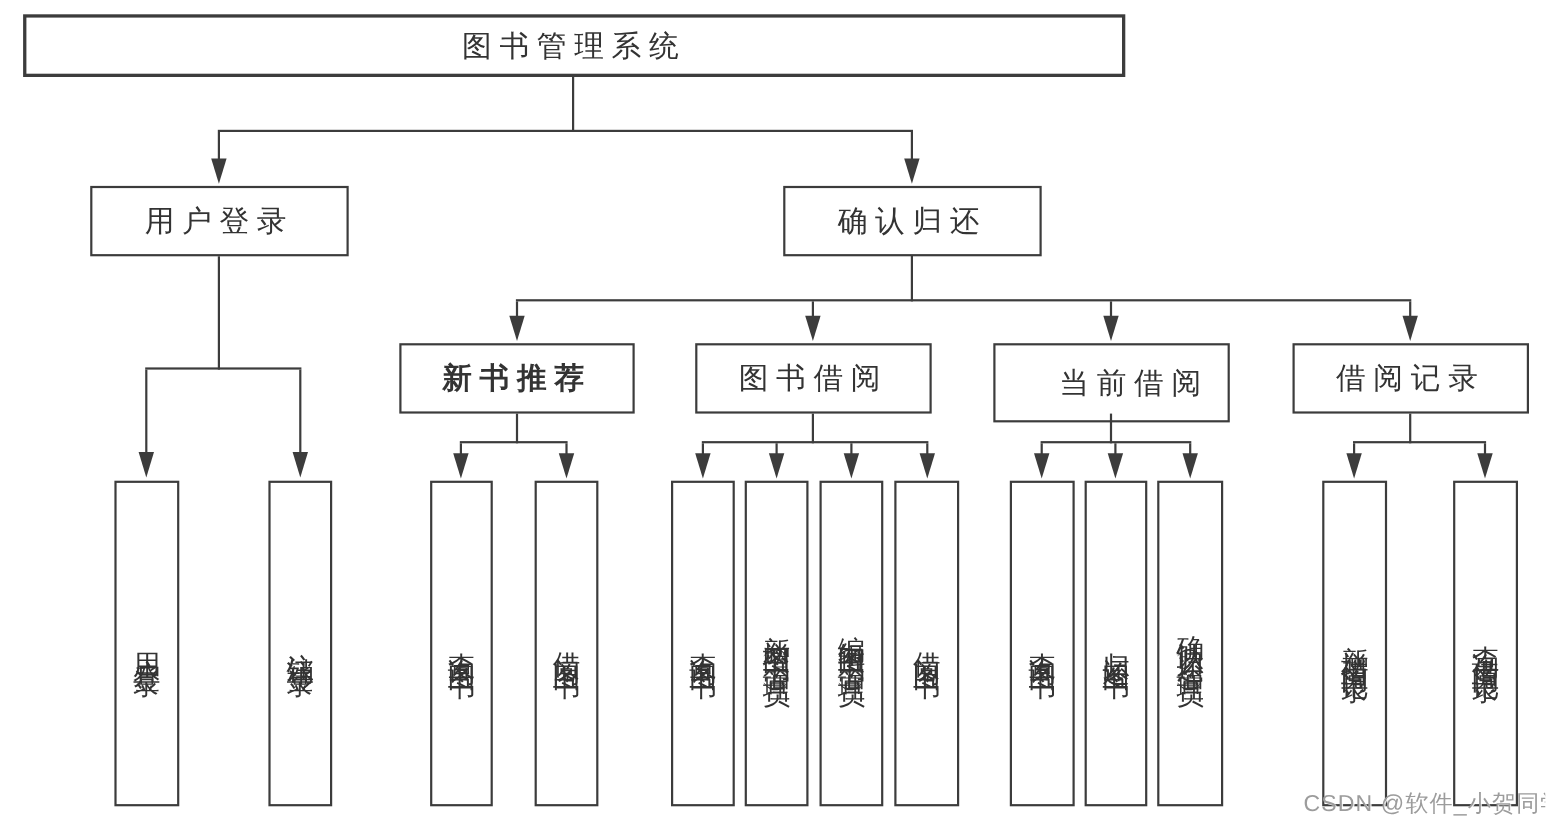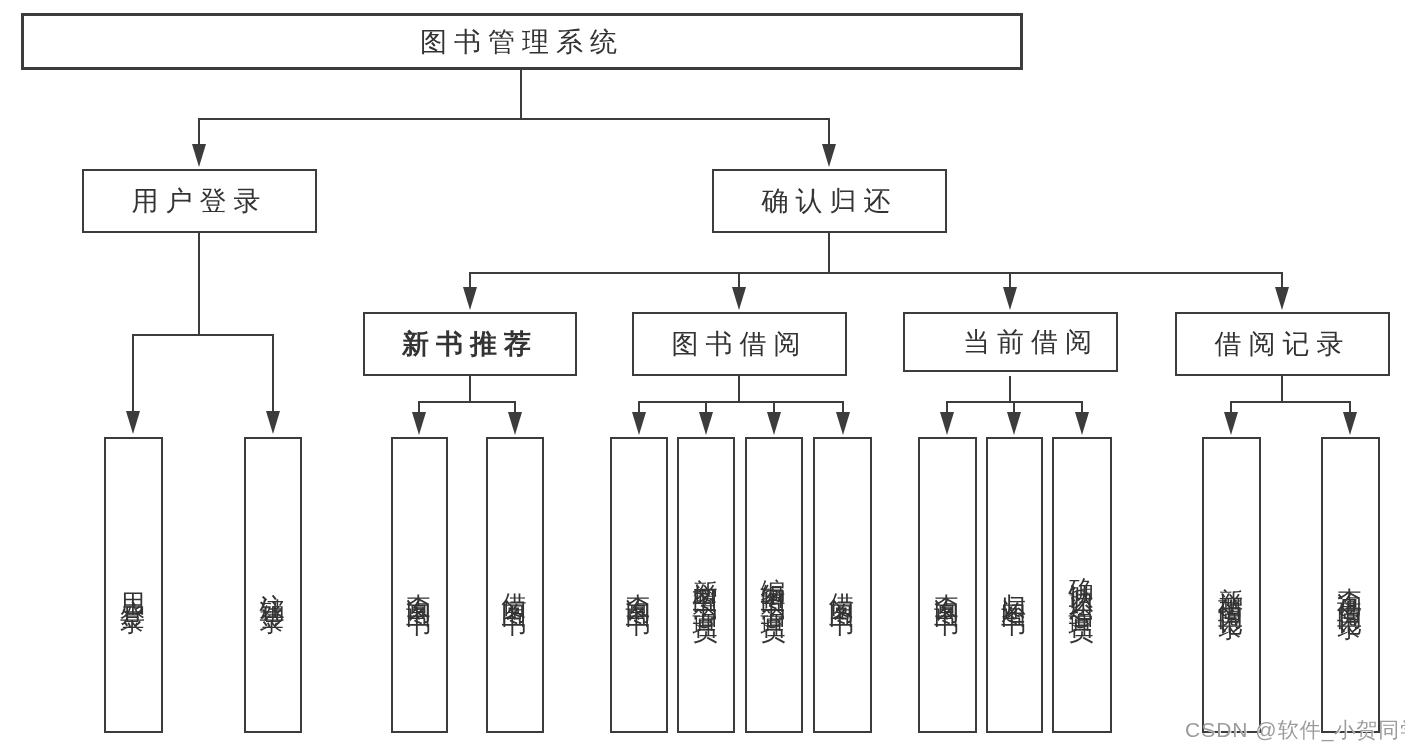--- a/index.html
+++ b/index.html
@@ -61,21 +61,21 @@
   <div class="arrow" style="left:463px; top:287px;"></div>
   <div class="vline" style="left:738px; top:274px; height:16px;"></div>
   <div class="arrow" style="left:732px; top:287px;"></div>
   <div class="vline" style="left:1009px; top:274px; height:16px;"></div>
   <div class="arrow" style="left:1003px; top:287px;"></div>
   <div class="vline" style="left:1281px; top:274px; height:16px;"></div>
   <div class="arrow" style="left:1275px; top:287px;"></div>
 
   <div class="box" style="left:363px; top:312px; width:214px; height:64px;font-weight:bold;">新书推荐</div>
   <div class="box" style="left:632px; top:312px; width:215px; height:64px;">图书借阅</div>
-  <div class="box" style="left:903px; top:312px; width:215px; height:60px;padding-left:41px;">当前借阅</div>
+  <div class="box" style="left:903px; top:312px; width:215px; height:72px;padding-left:41px;">当前借阅</div>
   <div class="box" style="left:1175px; top:312px; width:215px; height:64px;">借阅记录</div>
 
   <div class="vline" style="left:469px; top:376px; height:27px;"></div>
   <div class="hline" style="left:418px; top:401px; width:98px;"></div>
   <div class="vline" style="left:418px; top:403px; height:12px;"></div>
   <div class="arrow" style="left:412px; top:412px;"></div>
   <div class="vline" style="left:514px; top:403px; height:12px;"></div>
   <div class="arrow" style="left:508px; top:412px;"></div>
 
   <div class="vline" style="left:738px; top:376px; height:27px;"></div>

